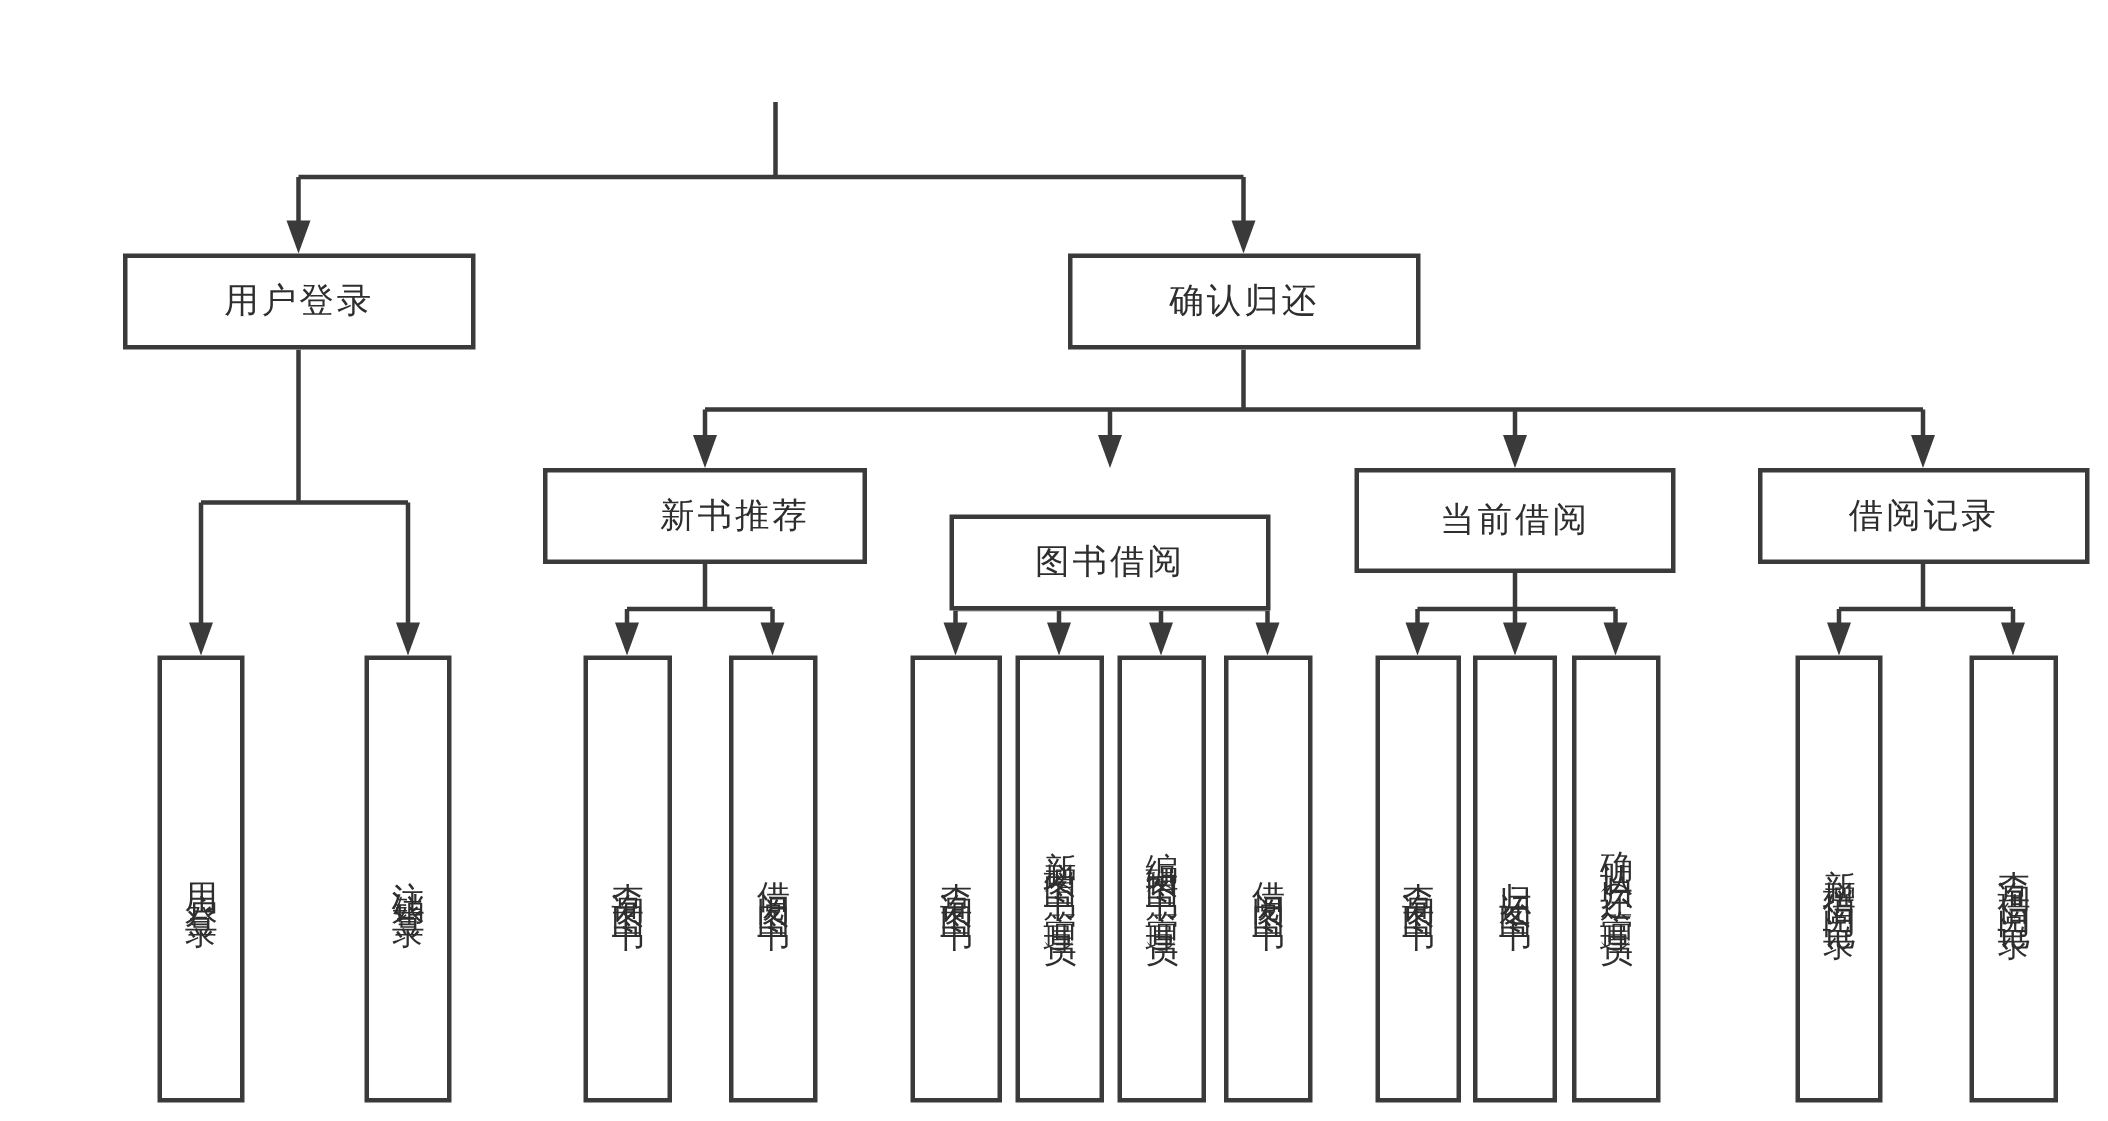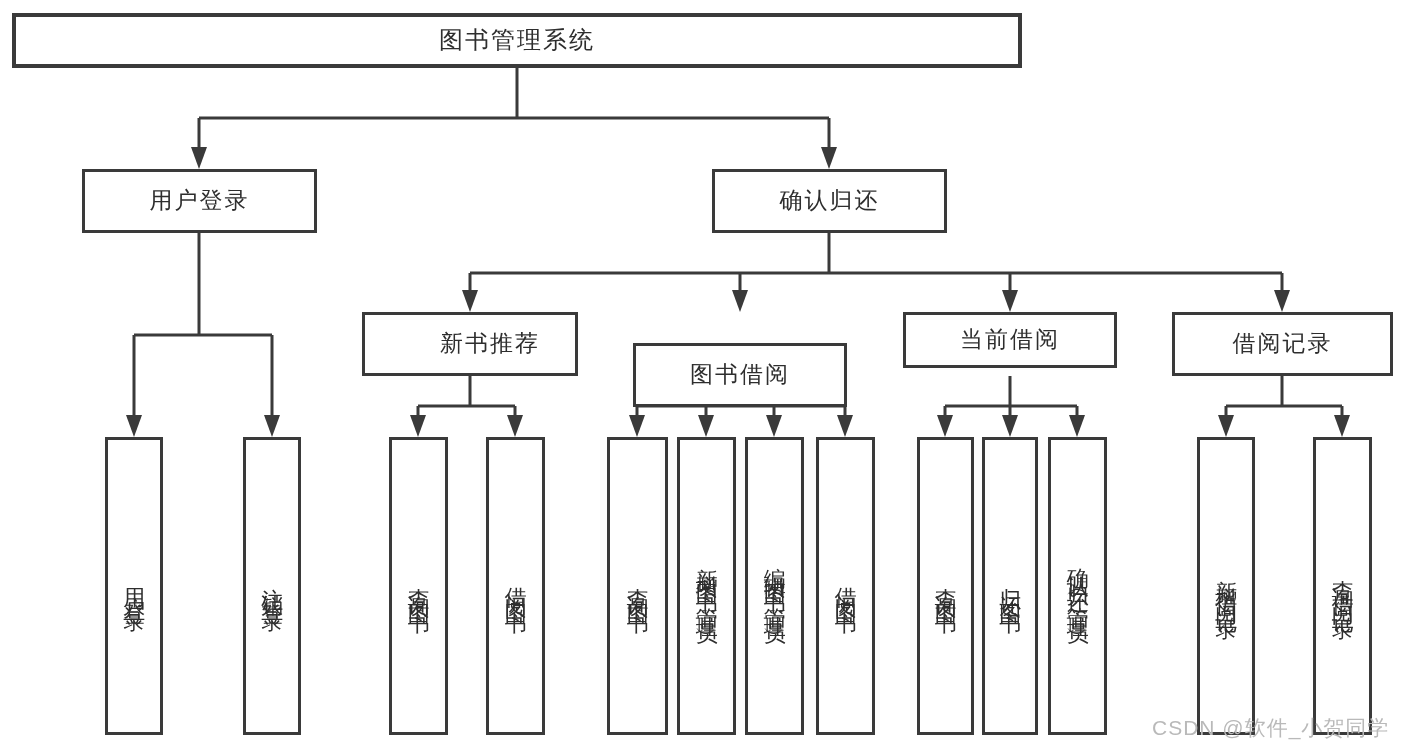--- a/index.html
+++ b/index.html
@@ -82,27 +82,25 @@
       <polygon points="766,415 782,415 774,437" fill="#3a3a3a"></polygon>
       <polygon points="837,415 853,415 845,437" fill="#3a3a3a"></polygon>
       <path d="M 1010 376 L 1010 406 M 945 406 L 1077 406 M 945 406 L 945 417 M 1010 406 L 1010 417 M 1077 406 L 1077 417 " stroke="#3a3a3a" stroke-width="3" fill="none"></path>
       <polygon points="937,415 953,415 945,437" fill="#3a3a3a"></polygon>
       <polygon points="1002,415 1018,415 1010,437" fill="#3a3a3a"></polygon>
       <polygon points="1069,415 1085,415 1077,437" fill="#3a3a3a"></polygon>
       <path d="M 1282 376 L 1282 406 M 1226 406 L 1342 406 M 1226 406 L 1226 417 M 1342 406 L 1342 417 " stroke="#3a3a3a" stroke-width="3" fill="none"></path>
       <polygon points="1218,415 1234,415 1226,437" fill="#3a3a3a"></polygon>
       <polygon points="1334,415 1350,415 1342,437" fill="#3a3a3a"></polygon>
     </svg>
-  <div class="watermark">CSDN @软件_小贺同学</div>
-<div class="node h root" style="left: 12px; top: 13px; width: 1010px; height: 55px;">图书管理系统</div>
     <div class="node h" style="left: 82px; top: 169px; width: 235px; height: 64px;">用户登录</div>
     <div class="node h" style="left: 712px; top: 169px; width: 235px; height: 64px;">确认归还</div>
     <div class="node h" style="left: 362px; top: 312px; width: 216px; height: 64px; padding-left: 40px;">新书推荐</div>
     <div class="node h" style="left: 633px; top: 312px; width: 214px; height: 64px; margin-top: 31px;">图书借阅</div>
-    <div class="node h" style="left: 903px; top: 312px; width: 214px; height: 56px;">当前借阅</div>
+    <div class="node h" style="left: 903px; top: 312px; width: 214px; height: 70px;">当前借阅</div>
     <div class="node h" style="left: 1172px; top: 312px; width: 221px; height: 64px;">借阅记录</div>
     <div class="node v" style="left: 105px; top: 437px; width: 58px; height: 298px;">用户登录</div>
     <div class="node v" style="left: 243px; top: 437px; width: 58px; height: 298px;">注销登录</div>
     <div class="node v" style="left: 389px; top: 437px; width: 59px; height: 298px;">查询图书</div>
     <div class="node v" style="left: 486px; top: 437px; width: 59px; height: 298px;">借阅图书</div>
     <div class="node v" style="left: 607px; top: 437px; width: 61px; height: 298px;">查询图书</div>
     <div class="node v" style="left: 677px; top: 437px; width: 59px; height: 298px;">新增图书（管理员）</div>
     <div class="node v" style="left: 745px; top: 437px; width: 59px; height: 298px;">编辑图书（管理员）</div>
     <div class="node v" style="left: 816px; top: 437px; width: 59px; height: 298px;">借阅图书</div>
     <div class="node v" style="left: 917px; top: 437px; width: 57px; height: 298px;">查询图书</div>

